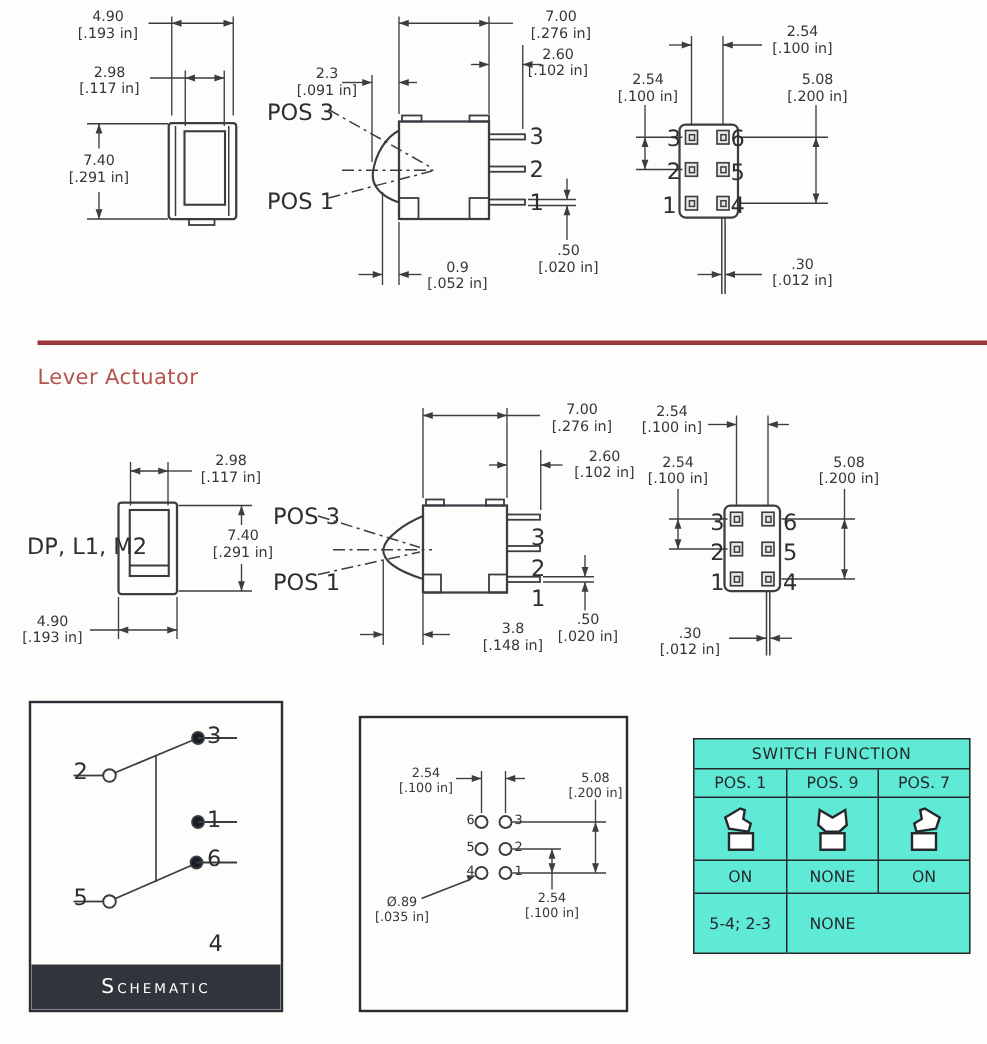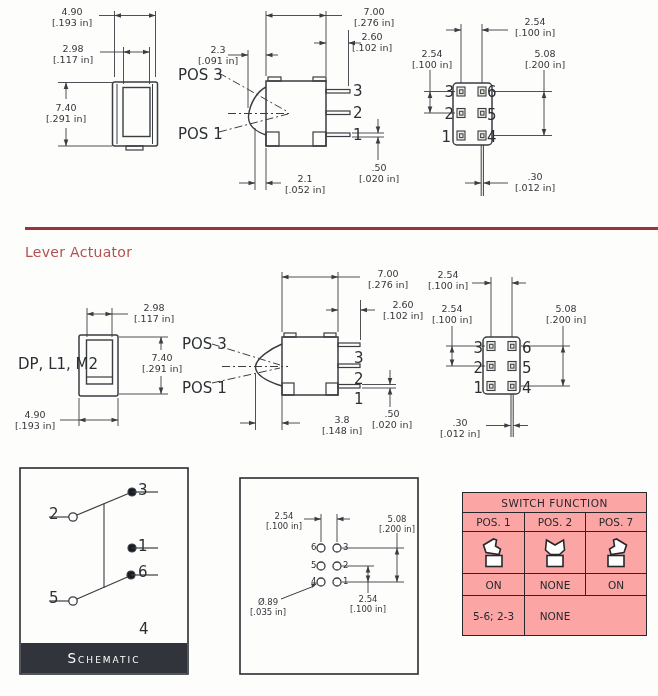--- a/index.html
+++ b/index.html
@@ -11,21 +11,21 @@
   .dim.sm{font-size:8.5px;}
   .pin{position:absolute;font-size:15px;color:#2b2e33;white-space:nowrap;}
   .pin.r{text-align:right;width:10px;}
   .pin.sm{font-size:8.5px;}
   .divider{position:absolute;left:25px;top:227px;width:633px;height:2.5px;background:#9c353b;}
   .heading{position:absolute;left:25px;top:244px;font-size:14px;color:#b35150;letter-spacing:.3px;}
   .footer{position:absolute;background:#31343a;color:#fff;display:flex;align-items:center;justify-content:center;
           font-variant:small-caps;font-size:13.5px;letter-spacing:2px;}
   .footer.bold{font-weight:bold;letter-spacing:1px;}
   #func-table{position:absolute;left:462px;top:492px;width:183px;height:142px;border:1.6px solid #26282c;
-              background:#fca5a5;display:grid;grid-template-columns:1fr 1fr 1fr;grid-template-rows:20px 19px 42px 22px auto;
+              background:#5eead4;display:grid;grid-template-columns:1fr 1fr 1fr;grid-template-rows:20px 19px 42px 22px auto;
               font-size:10.5px;color:#26282c;}
   #func-table .tt{grid-column:1/4;display:flex;align-items:center;justify-content:center;
                   border-bottom:1.4px solid #26282c;letter-spacing:.5px;}
   #func-table .tc{display:flex;align-items:center;justify-content:center;border-bottom:1.4px solid #26282c;}
   #func-table .tc.nl{border-left:1.4px solid #26282c;}
   #func-table .tc.last{border-bottom:none;}
 </style>
 </head>
 <body>
 
@@ -286,21 +286,21 @@
   <div class="pin" style="left:178px;top:66px">POS 3</div>
   <div class="pin" style="left:178px;top:125px">POS 1</div>
   <div class="pin" style="left:353px;top:82px">3</div>
   <div class="pin" style="left:353px;top:104px">2</div>
   <div class="pin" style="left:353px;top:126px">1</div>
   <div class="dim" style="left:355px;top:162px;width:48px">
       <span>.50</span>
       <span>[.020 in]</span>
     </div>
   <div class="dim" style="left:281px;top:173px;width:48px">
-      <span>2.1</span>
+      <span>0.9</span>
       <span>[.052 in]</span>
     </div>
 
   <div class="dim" style="left:510px;top:16px;width:50px">
       <span>2.54</span>
       <span>[.100 in]</span>
     </div>
   <div class="dim" style="left:410px;top:48px;width:44px">
       <span>2.54</span>
       <span>[.100 in]</span>
@@ -409,21 +409,21 @@
   <div class="pin sm" style="left:311px;top:542px">6</div>
   <div class="pin sm" style="left:311px;top:560px">5</div>
   <div class="pin sm" style="left:311px;top:576px">4</div>
   <div class="pin sm" style="left:343px;top:542px">3</div>
   <div class="pin sm" style="left:343px;top:560px">2</div>
   <div class="pin sm" style="left:343px;top:576px">1</div>
 
   <div id="func-table">
     <div class="tt">SWITCH FUNCTION</div>
     <div class="tc">POS. 1</div>
-    <div class="tc nl">POS. 2</div>
+    <div class="tc nl">POS. 9</div>
     <div class="tc nl">POS. 7</div>
     <div class="tc">
       <svg width="26" height="32" viewBox="0 0 25 32">
           <g fill="#fff" stroke="#26282c" stroke-width="1.6">
         <path d="M2,8 L12,2 L15,3 L14,9 L19,12 L17.5,17.5 L4.5,15.5 Z"></path>
             <rect x="4.5" y="18.5" width="16" height="11"></rect>
           </g>
         </svg>
     </div>
     <div class="tc nl">
@@ -438,17 +438,17 @@
       <svg width="26" height="32" viewBox="0 0 25 32">
           <g fill="#fff" stroke="#26282c" stroke-width="1.6">
         <path d="M23,8 L13,2 L10,3 L11,9 L6,12 L7.5,17.5 L20.5,15.5 Z"></path>
             <rect x="4.5" y="18.5" width="16" height="11"></rect>
           </g>
         </svg>
     </div>
     <div class="tc">ON</div>
     <div class="tc nl">NONE</div>
     <div class="tc nl">ON</div>
-    <div class="tc last">5-6; 2-3</div>
+    <div class="tc last">5-4; 2-3</div>
     <div class="tc nl last">NONE</div>
   </div>
 
 </div>
 
 </body></html>

